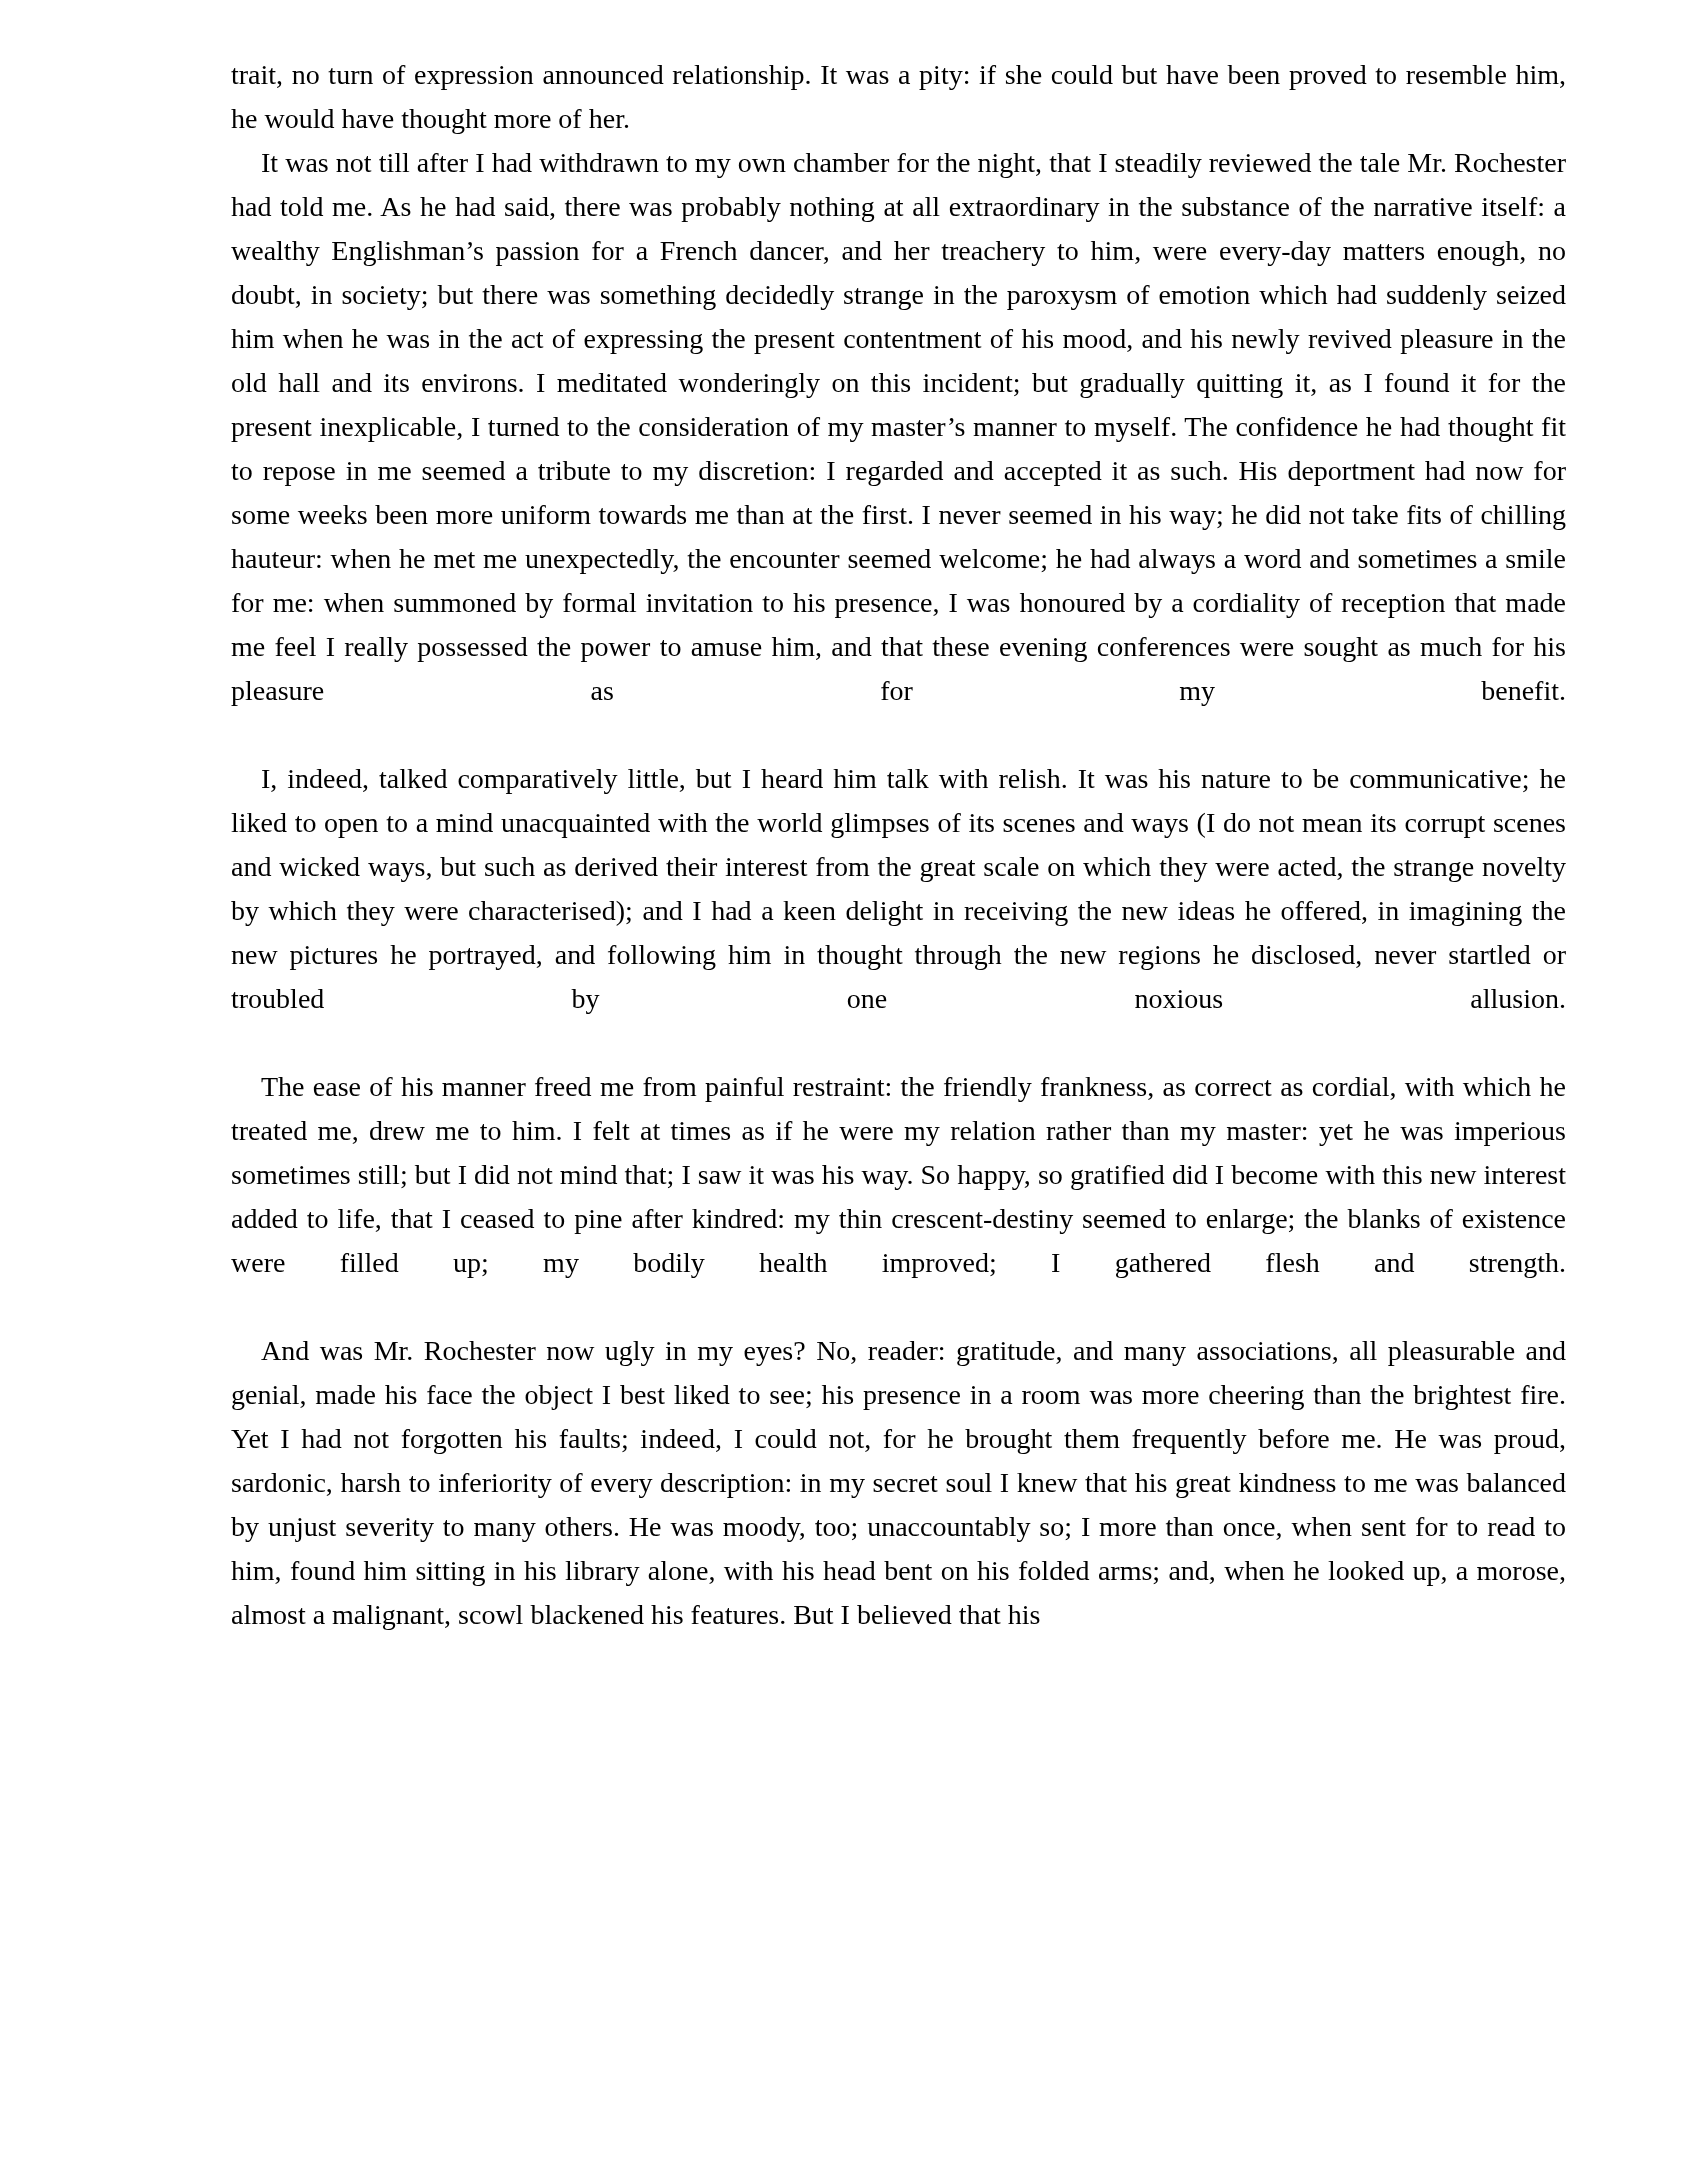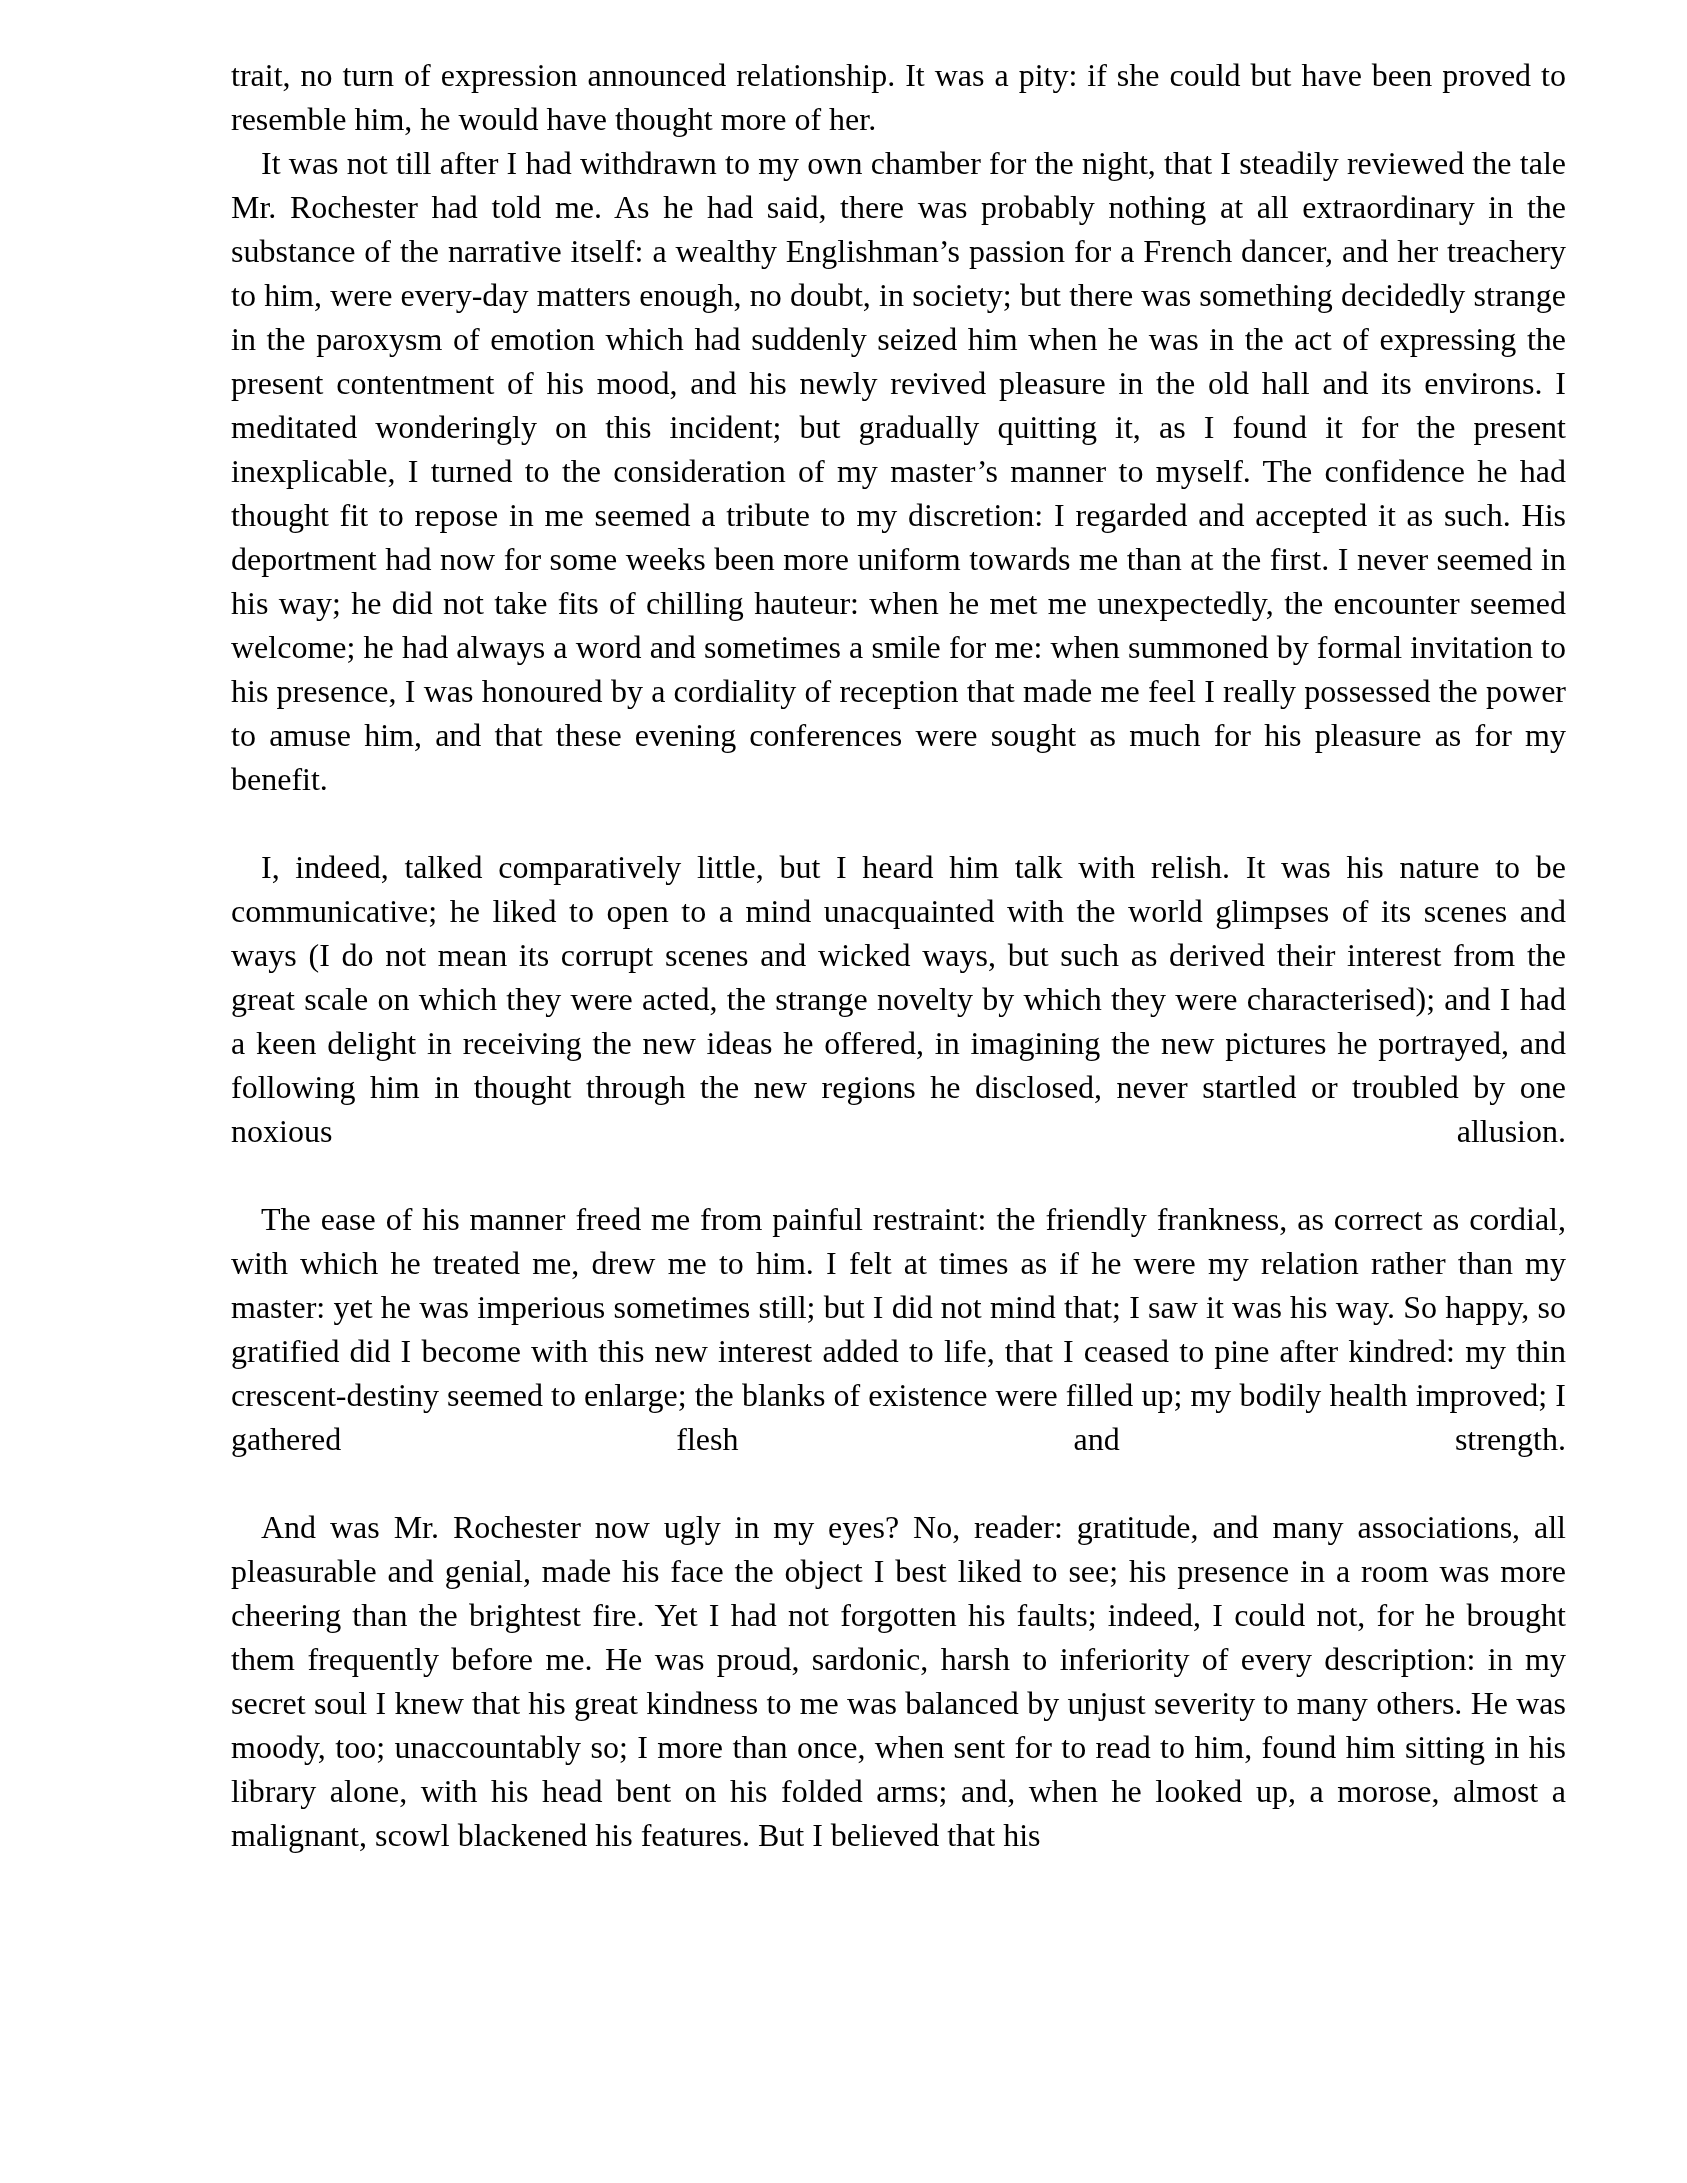--- a/index.html
+++ b/index.html
@@ -21,21 +21,21 @@
     background: #ffffff;
     box-sizing: border-box;
   }
   .text-column {
     position: absolute;
     left: 231px;
     top: 53px;
     width: 1335px;
     text-align: justify;
     text-justify: inter-word;
-    font-size: 32px;
+    font-size: 28px;
     line-height: 44px;
     letter-spacing: 0px;
     word-spacing: 0px;
     hyphens: none;
   }
   .para {
     margin: 0;
     padding: 0;
     text-align: justify;
     text-indent: 0;

